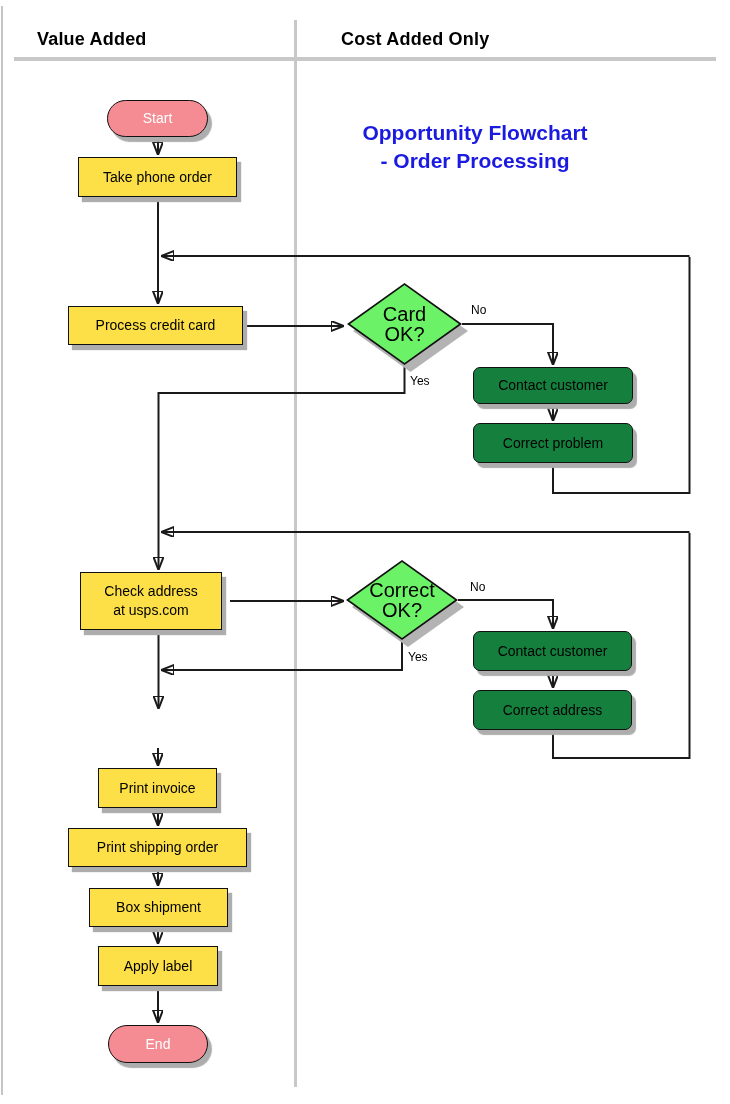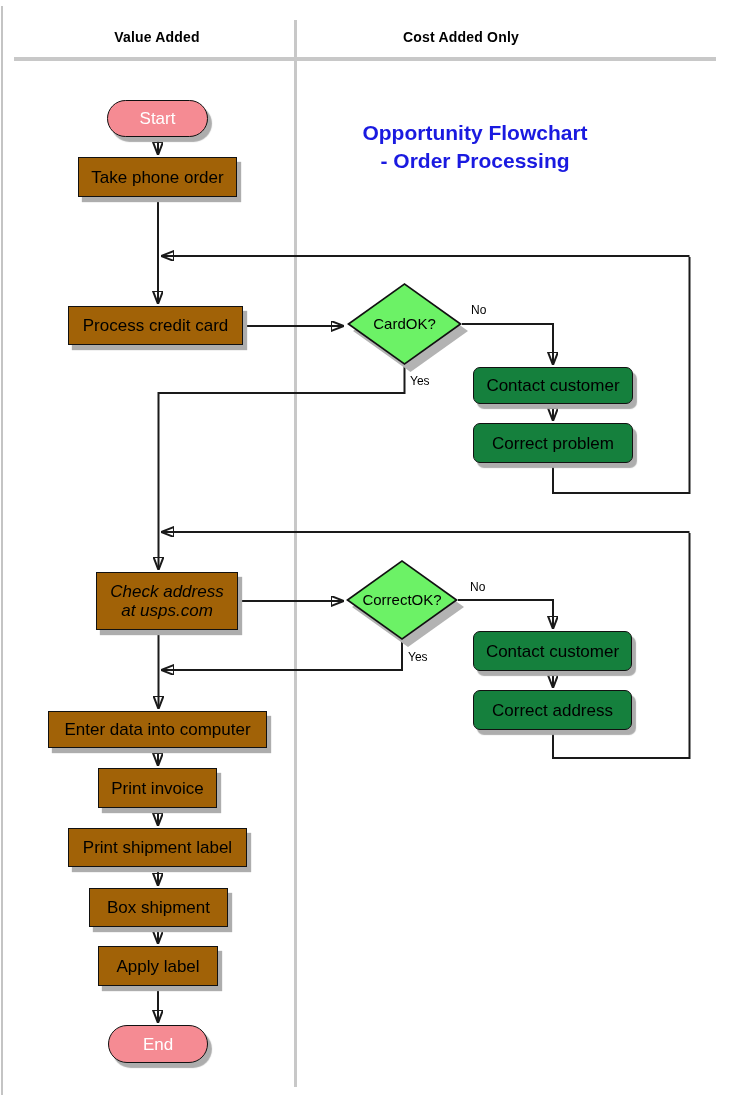--- a/index.html
+++ b/index.html
@@ -3,39 +3,39 @@
 <meta charset="utf-8">
 <style>
   html,body{margin:0;padding:0;background:#ffffff;}
   #canvas{
     position:relative;width:730px;height:1104px;background:#ffffff;overflow:hidden;
     font-family:"Liberation Sans","DejaVu Sans",sans-serif;color:#000;
   }
   .edge-left{position:absolute;left:1px;top:6px;width:2px;height:1089px;background:#c4c4c4;}
   .divider-v{position:absolute;left:294px;top:20px;width:3px;height:1067px;background:#c8c8c8;}
   .divider-h{position:absolute;left:14px;top:57px;width:702px;height:4px;background:#c8c8c8;}
-  .col-header{position:absolute;top:29px;width:240px;text-align:center;
-    font-size:14px;font-weight:bold;letter-spacing:0.2px;}
+  .col-header{position:absolute;top:29px;width:240px;
+    font-size:18px;font-weight:bold;letter-spacing:0.2px;}
   .chart-title{position:absolute;left:325px;top:119px;width:300px;text-align:center;
     font-size:21px;line-height:28px;font-weight:bold;color:#1a1ae0;}
   svg.edges{position:absolute;left:0;top:0;width:730px;height:1104px;z-index:2;}
   svg.edges path{stroke:#1a1a1a;stroke-width:2;fill:none;}
   .node{position:absolute;z-index:3;box-sizing:border-box;border:1.5px solid #111;
     display:flex;align-items:center;justify-content:center;text-align:center;
-    font-size:17px;line-height:19px;box-shadow:4px 5px 1px #adadad;}
-  .process{background:#a16207;}
+    font-size:14px;line-height:19px;box-shadow:4px 5px 1px #adadad;}
+  .process{background:#fde047;}
   .cost{background:#15803d;border-radius:7px;}
   .terminator{background:#f58b93;border-radius:19px;color:#ffffff;}
   .diamond{position:absolute;z-index:3;}
   .dlayer{position:absolute;clip-path:polygon(50% 0,100% 50%,50% 100%,0 50%);}
   .dshadow{left:0;top:0;right:0;bottom:0;transform:translate(6px,7px);background:#b3b3b3;}
   .dborder{left:0;top:0;right:0;bottom:0;background:#111;}
   .dfill{left:3px;top:2px;right:3px;bottom:2px;background:#6cf266;}
-  .dtext{position:absolute;left:0;top:0;right:0;bottom:0;display:flex;
-    align-items:center;justify-content:center;font-size:15px;line-height:20px;text-align:center;}
+  .dtext{position:absolute;left:0;top:0;right:0;bottom:0;display:flex;flex-direction:column;
+    align-items:center;justify-content:center;font-size:20px;line-height:20px;text-align:center;}
   .elabel{position:absolute;z-index:4;font-size:12px;}
 </style>
 </head>
 <body>
 
 <div id="canvas">
 
   <div class="edge-left"></div>
   <div class="divider-v"></div>
   <div class="divider-h"></div>
@@ -104,21 +104,21 @@
   </div>
 
   <div class="node cost" style="left:473px;top:367px;width:160px;height:37px;">
     <span>Contact customer</span>
   </div>
 
   <div class="node cost" style="left:473px;top:423px;width:160px;height:40px;">
     <span>Correct problem</span>
   </div>
 
-  <div class="node process" style="left:96px;top:572px;width:142px;height:58px;flex-direction:column;font-style:italic;">
+  <div class="node process" style="left:80px;top:572px;width:142px;height:58px;flex-direction:column;">
     <span>Check address</span>
     <span>at usps.com</span>
   </div>
 
   <div class="diamond" style="left:346px;top:560px;width:112px;height:80px;">
     <div class="dlayer dshadow"></div>
     <div class="dlayer dborder"></div>
     <div class="dlayer dfill"></div>
     <div class="dtext">
       <span>Correct</span>
@@ -127,30 +127,27 @@
   </div>
 
   <div class="node cost" style="left:473px;top:631px;width:159px;height:40px;">
     <span>Contact customer</span>
   </div>
 
   <div class="node cost" style="left:473px;top:690px;width:159px;height:40px;">
     <span>Correct address</span>
   </div>
 
-  <div class="node process" style="left:48px;top:711px;width:219px;height:37px;">
-    <span>Enter data into computer</span>
-  </div>
 
   <div class="node process" style="left:98px;top:768px;width:119px;height:40px;align-items:center;">
     <span>Print invoice</span>
   </div>
 
   <div class="node process" style="left:68px;top:828px;width:179px;height:39px;">
-    <span>Print shipment label</span>
+    <span>Print shipping order</span>
   </div>
 
   <div class="node process" style="left:89px;top:888px;width:139px;height:39px;">
     <span>Box shipment</span>
   </div>
 
   <div class="node process" style="left:98px;top:946px;width:120px;height:40px;">
     <span>Apply label</span>
   </div>
 

